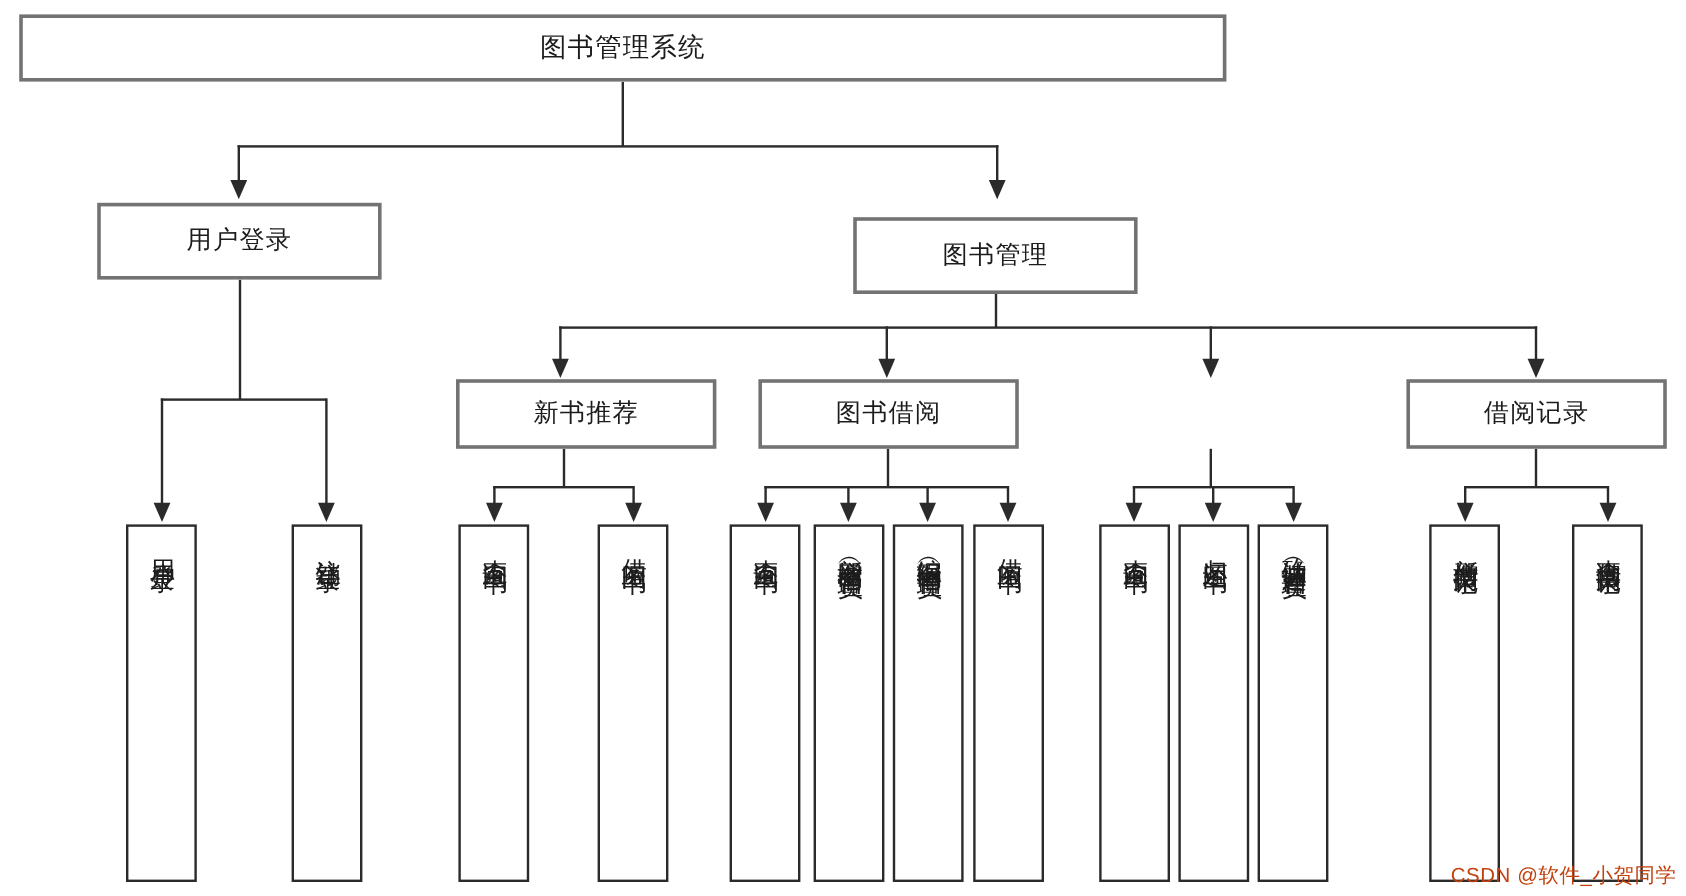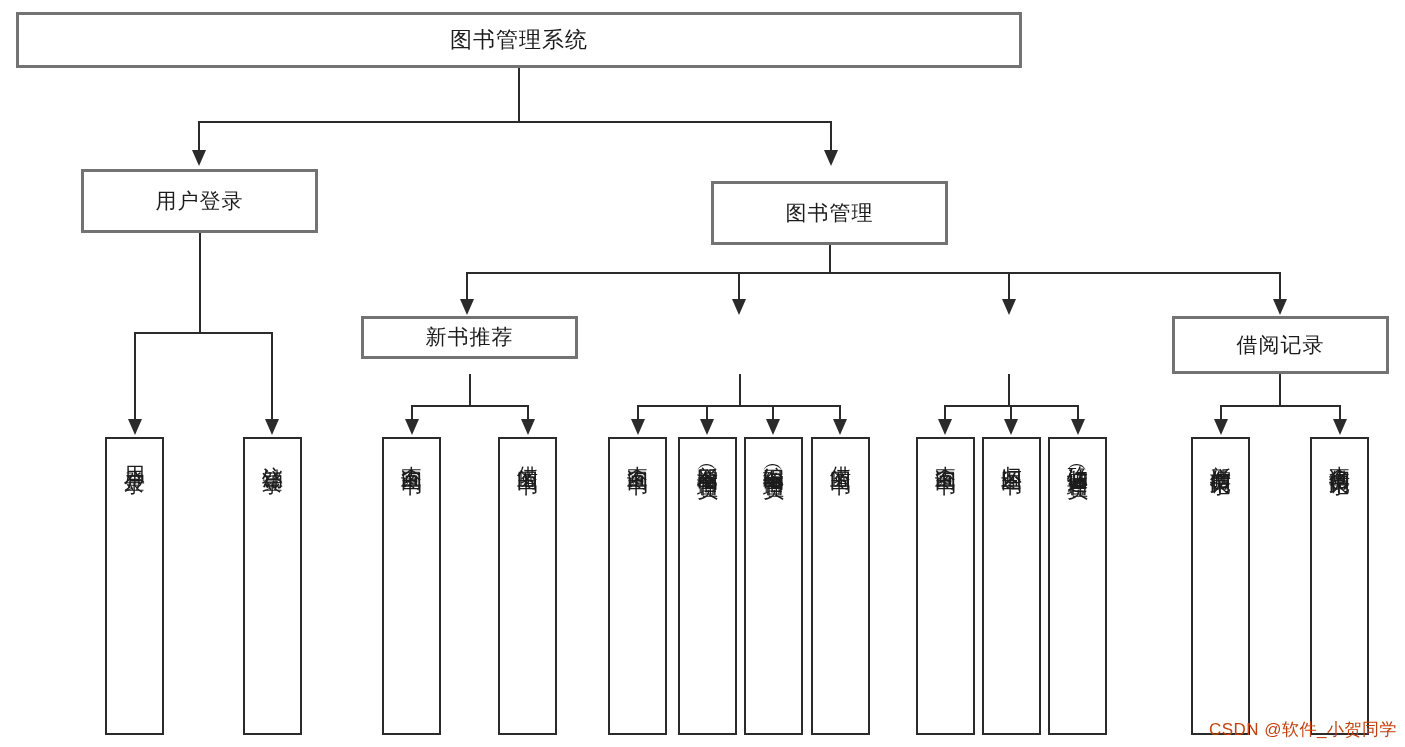--- a/index.html
+++ b/index.html
@@ -127,22 +127,25 @@
 
   <div class="vline" style="left:738px;top:272px;width:2px;height:28px;"></div>
   <div class="arrow" style="left:732px;top:299px;"></div>
 
   <div class="vline" style="left:1008px;top:272px;width:2px;height:28px;"></div>
   <div class="arrow" style="left:1002px;top:299px;"></div>
 
   <div class="vline" style="left:1279px;top:272px;width:2px;height:28px;"></div>
   <div class="arrow" style="left:1273px;top:299px;"></div>
 
-  <div class="node" style="left:361px;top:316px;width:217px;height:43px;font-family:Liberation Serif, serif;">
+  <div class="node" style="left:380px;top:316px;width:217px;height:58px;">
     <span class="label">新书推荐</span>
+  </div>
+  <div class="node" style="left:632px;top:316px;width:217px;height:58px;">
+    <span class="label">图书借阅</span>
   </div>
   <div class="node" style="left:1172px;top:316px;width:217px;height:58px;">
     <span class="label">借阅记录</span>
   </div>
 
   <div class="vline" style="left:469px;top:374px;width:2px;height:32px;"></div>
   <div class="hline" style="left:411px;top:405px;width:117px;height:2px;"></div>
   <div class="vline" style="left:411px;top:405px;width:2px;height:15px;"></div>
   <div class="arrow" style="left:405px;top:419px;"></div>
   <div class="vline" style="left:527px;top:405px;width:2px;height:15px;"></div>

